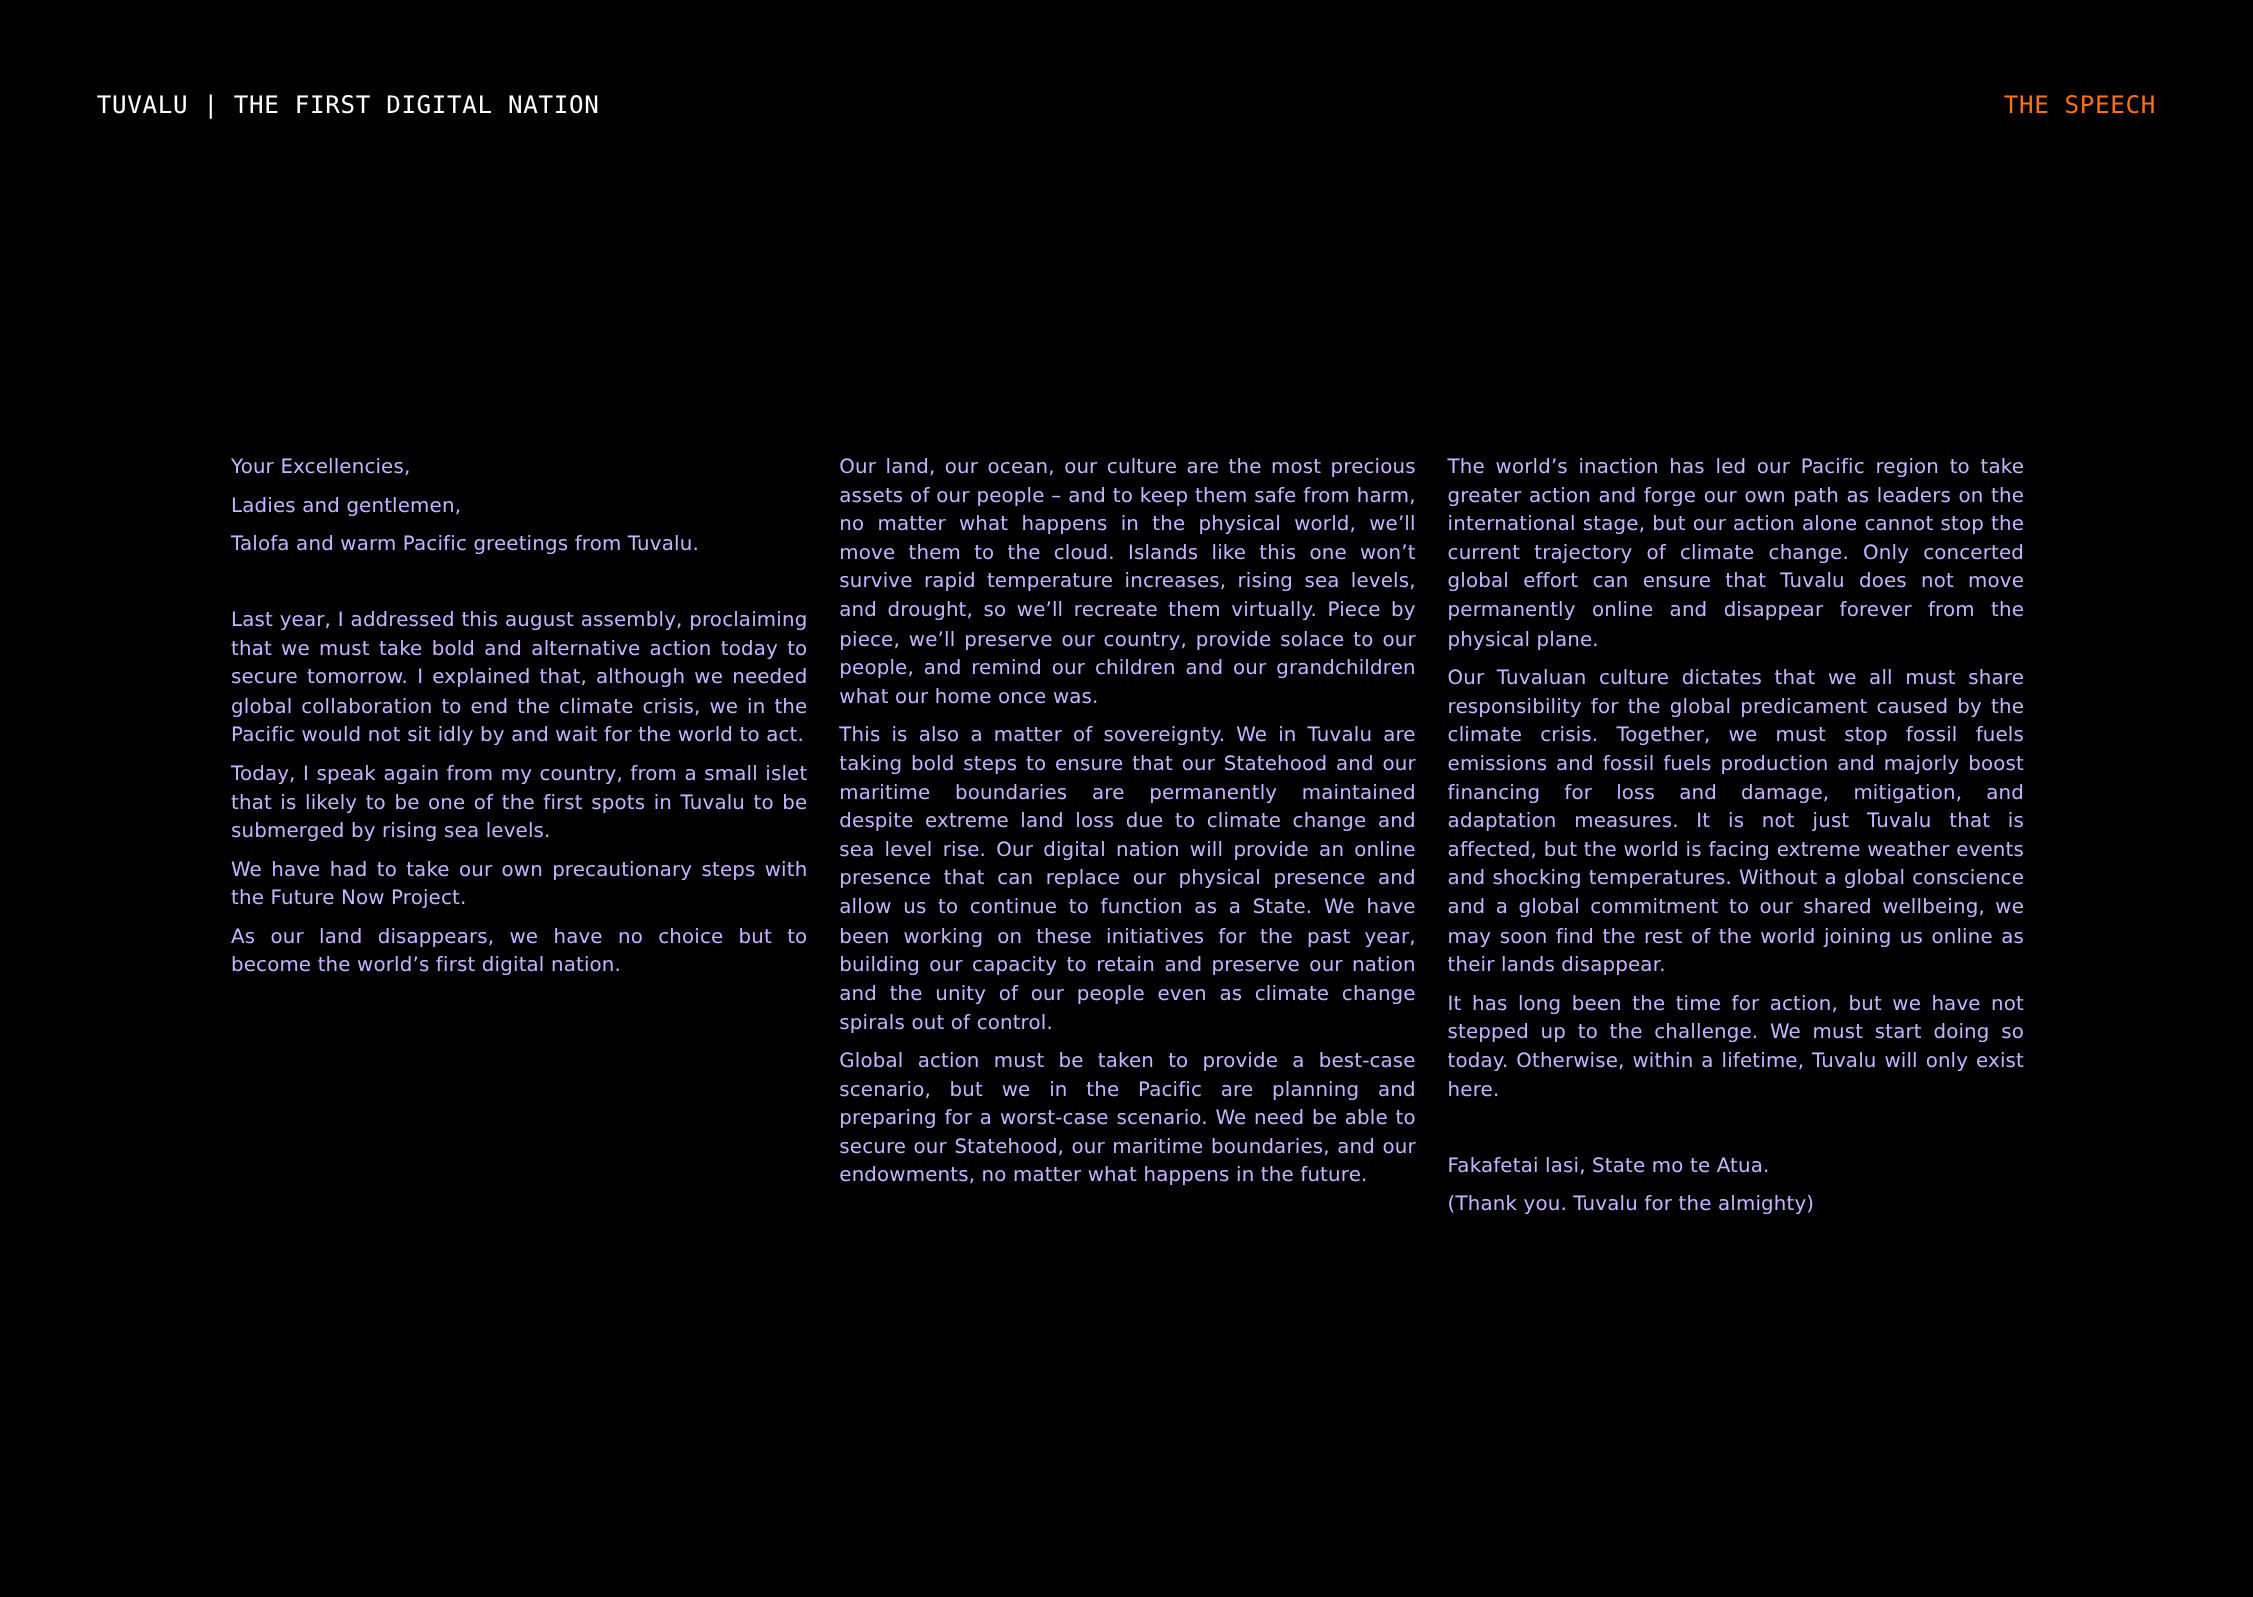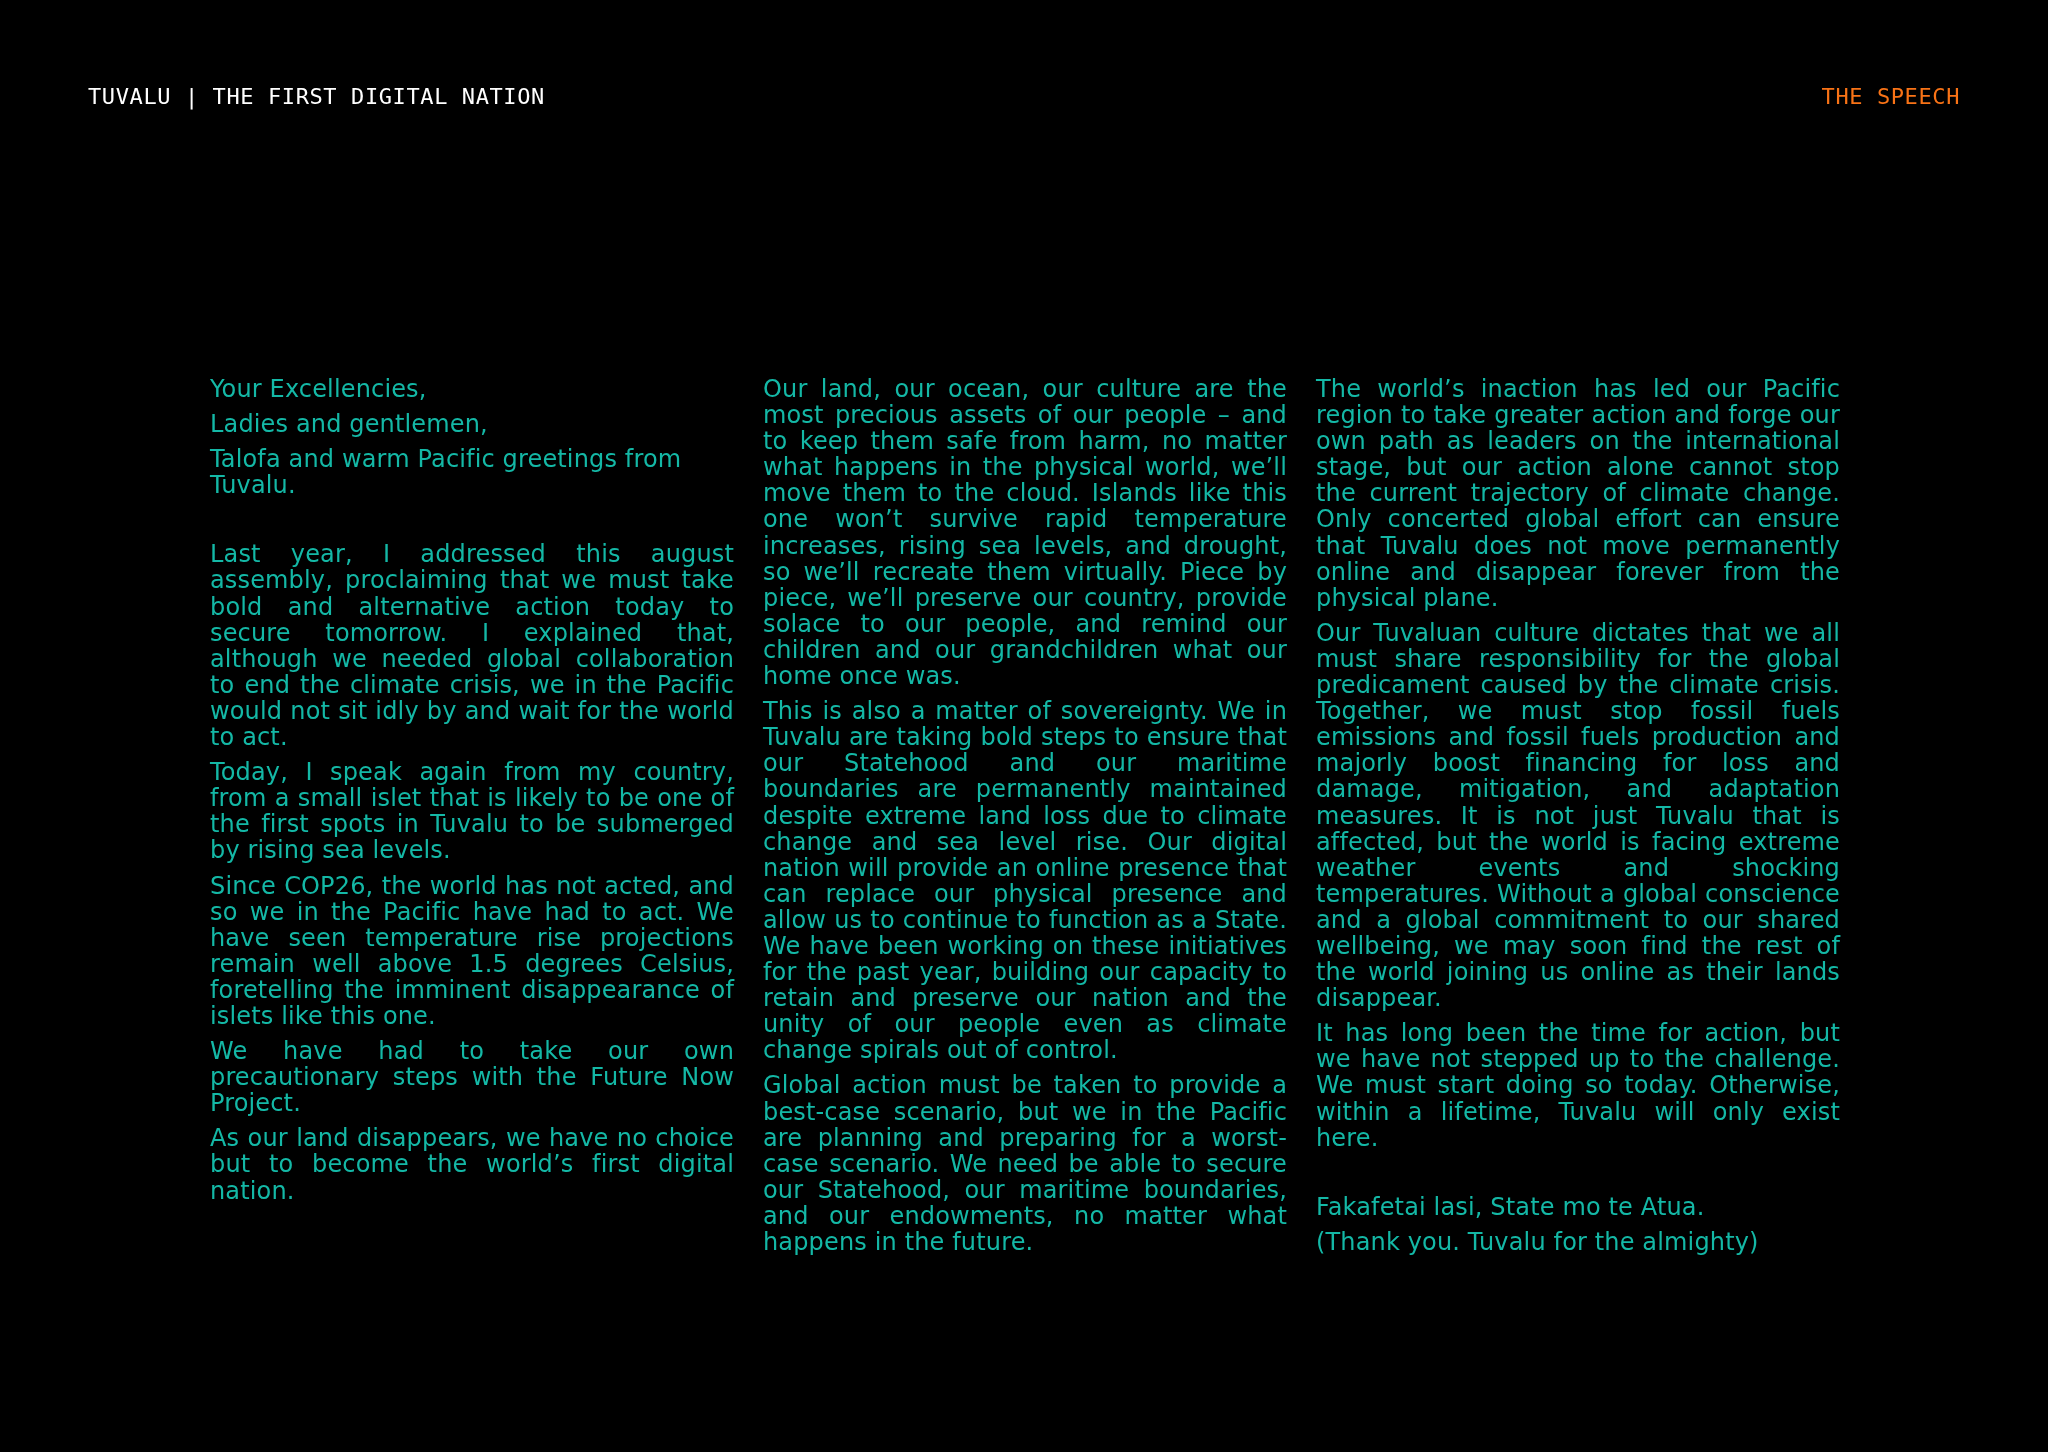--- a/index.html
+++ b/index.html
@@ -37,24 +37,25 @@
       position: absolute;
       top: 376px;
       left: 210px;
       width: 1630px;
       display: flex;
       justify-content: space-between;
     }
     .col {
       width: 524px;
       font-family: "DejaVu Sans", sans-serif;
-      font-size: 24px;
+      font-size: 18px;
       line-height: 26.1px;
-      color: #14b8a6;
+      color: #c4b5fd;
       letter-spacing: 0.15px;
+      margin-top: 36px;
     }
     .col p {
       margin: 0 0 9px 0;
       text-align: justify;
       text-align-last: left;
     }
     .col p.short {
       text-align: left;
       margin-bottom: 9px;
     }
@@ -72,21 +73,20 @@
 
 <main class="columns">
 
   <section class="col">
     <p class="short">Your Excellencies,</p>
     <p class="short">Ladies and gentlemen,</p>
     <p class="short">Talofa and warm Pacific greetings from Tuvalu.</p>
     <div class="spacer"></div>
     <p>Last year, I addressed this august assembly, proclaiming that we must take bold and alternative action today to secure tomorrow. I explained that, although we needed global collaboration to end the climate crisis, we in the Pacific would not sit idly by and wait for the world to act.</p>
     <p>Today, I speak again from my country, from a small islet that is likely to be one of the first spots in Tuvalu to be submerged by rising sea levels.</p>
-    <p>Since COP26, the world has not acted, and so we in the Pacific have had to act. We have seen temperature rise projections remain well above 1.5 degrees Celsius, foretelling the imminent disappearance of islets like this one.</p>
     <p>We have had to take our own precautionary steps with the Future Now Project.</p>
     <p>As our land disappears, we have no choice but to become the world’s first digital nation.</p>
   </section>
 
   <section class="col">
     <p>Our land, our ocean, our culture are the most precious assets of our people – and to keep them safe from harm, no matter what happens in the physical world, we’ll move them to the cloud. Islands like this one won’t survive rapid temperature increases, rising sea levels, and drought, so we’ll recreate them virtually. Piece by piece, we’ll preserve our country, provide solace to our people, and remind our children and our grandchildren what our home once was.</p>
     <p>This is also a matter of sovereignty. We in Tuvalu are taking bold steps to ensure that our Statehood and our maritime boundaries are permanently maintained despite extreme land loss due to climate change and sea level rise. Our digital nation will provide an online presence that can replace our physical presence and allow us to continue to function as a State. We have been working on these initiatives for the past year, building our capacity to retain and preserve our nation and the unity of our people even as climate change spirals out of control.</p>
     <p>Global action must be taken to provide a best-case scenario, but we in the Pacific are planning and preparing for a worst-case scenario. We need be able to secure our Statehood, our maritime boundaries, and our endowments, no matter what happens in the future.</p>
   </section>
 

